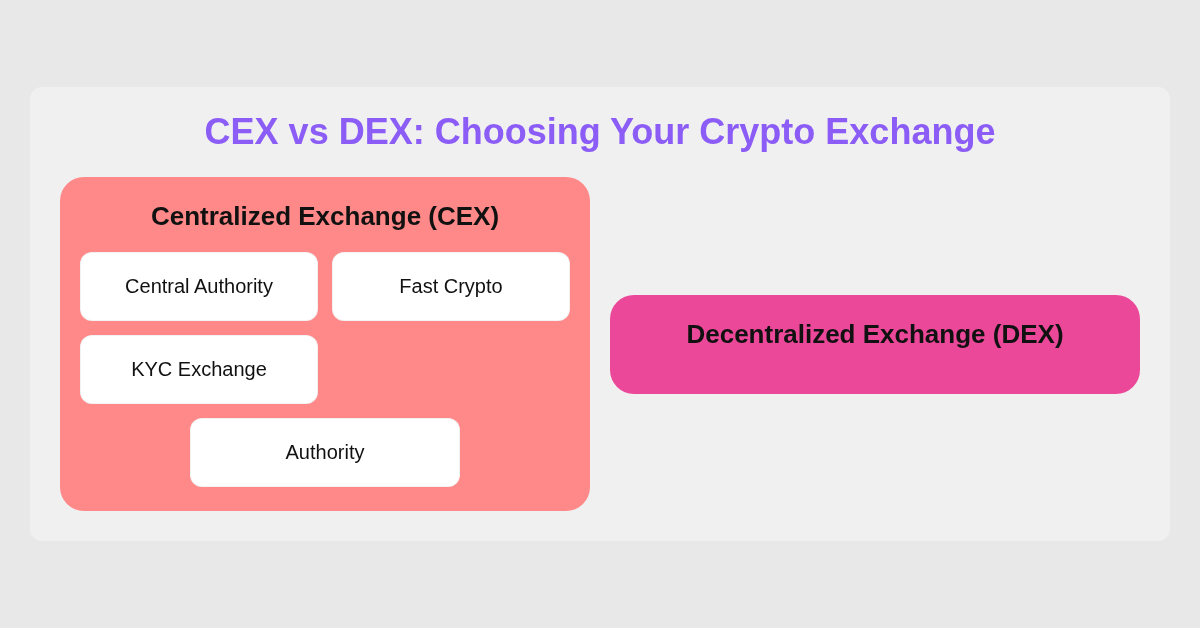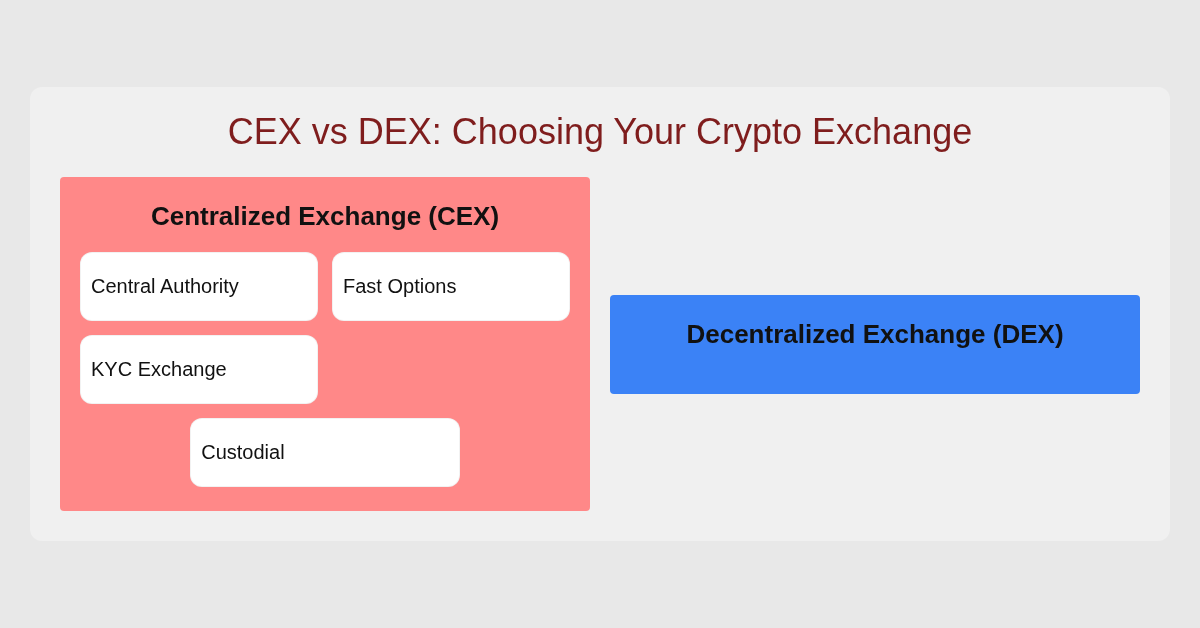--- a/index.html
+++ b/index.html
@@ -25,50 +25,50 @@
       background-color: #f0f0f0;
       border-radius: 12px;
       padding: 24px 30px 30px 30px;
       display: flex;
       flex-direction: column;
       align-items: center;
     }
 
     .main-title {
       font-size: 36px;
-      font-weight: 400;
+      font-weight: 700;
       text-align: center;
       margin-bottom: 24px;
-      color: #7f1d1d;
+      color: #8b5cf6;
     }
 
     .comparison-row {
       display: flex;
       flex-direction: row;
       align-items: center;
       width: 100%;
       gap: 0;
     }
 
     .panel {
       flex: 1;
-      border-radius: 4px;
+      border-radius: 24px;
       padding: 24px 20px 24px 20px;
       display: flex;
       flex-direction: column;
       align-items: center;
     }
 
     .panel-cex {
       background-color: #f88;
       margin-right: 10px;
     }
 
     .panel-dex {
-      background-color: #3b82f6;
+      background-color: #ec4899;
       margin-left: 10px;
     }
 
     .panel-title {
       font-size: 26px;
       font-weight: 800;
       margin-bottom: 20px;
       text-align: center;
       color: #111;
     }
@@ -77,21 +77,21 @@
       display: grid;
       grid-template-columns: 1fr 1fr;
       gap: 14px;
       width: 100%;
     }
 
     .card {
       background-color: #fff;
       border-radius: 12px;
       padding: 22px 10px;
-      text-align: left;
+      text-align: center;
       font-size: 20px;
       font-weight: 500;
       color: #111;
       border: 1px solid rgba(0,0,0,0.05);
     }
 
     .card-wide {
       grid-column: span 1;
     }
 
@@ -119,27 +119,27 @@
 
   <div class="comparison-row">
 
     <div class="panel panel-cex">
       <div class="panel-title">Centralized Exchange (CEX)</div>
       <div class="cards-grid">
         <div class="card card-wide">
           <span>Central Authority</span>
         </div>
         <div class="card card-wide">
-          <span>Fast Options</span>
+          <span>Fast Crypto</span>
         </div>
         <div class="card card-wide">
           <span>KYC Exchange</span>
         </div>
         <div class="card card-center">
-          <span>Custodial</span>
+          <span>Authority</span>
         </div>
       </div>
     </div>
 
 
     <div class="panel panel-dex">
       <div class="panel-title">Decentralized Exchange (DEX)</div>
     </div>
 
   </div>

